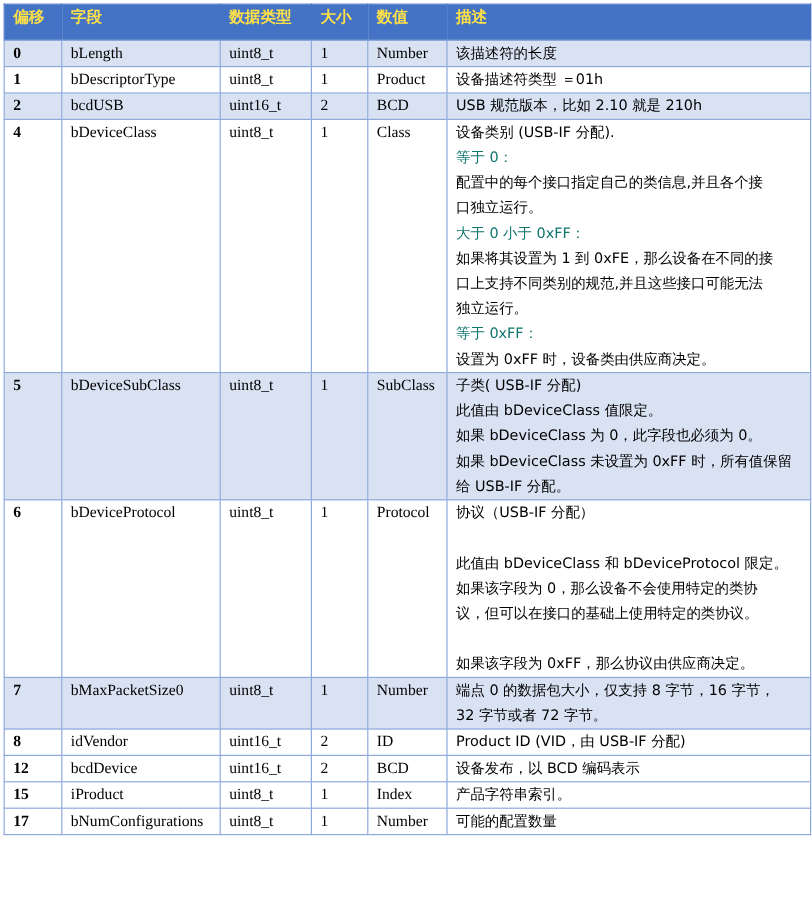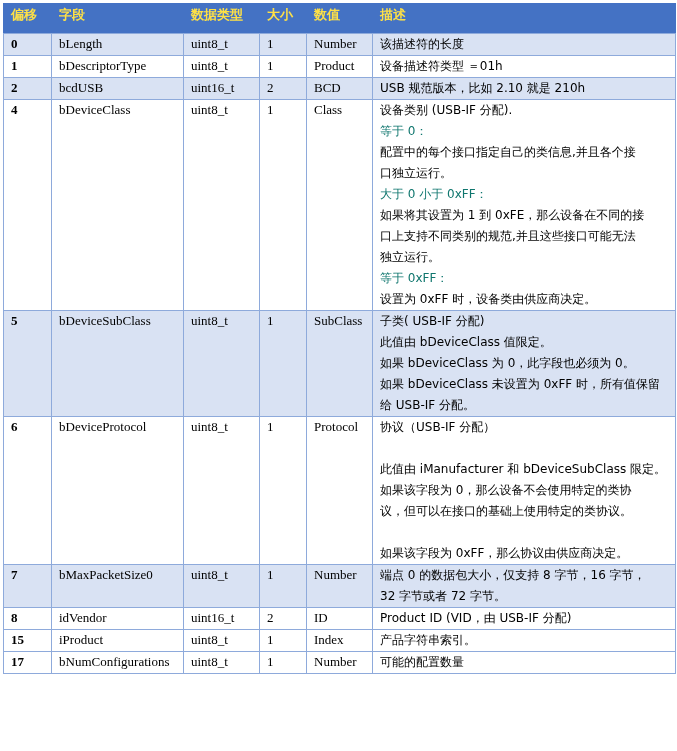--- a/index.html
+++ b/index.html
@@ -131,21 +131,21 @@
       </tr>
       <tr class="even" style="height: 148px;">
         <td class="offset cell">6</td>
         <td class="cell">bDeviceProtocol</td>
         <td class="cell">uint8_t</td>
         <td class="cell">1</td>
         <td class="cell">Protocol</td>
         <td class="desc">
           <span class="line">协议（USB-IF 分配）</span>
           <span class="line blank"></span>
-          <span class="line">此值由 iManufacturer 和 bDeviceSubClass 限定。</span>
+          <span class="line">此值由 bDeviceClass 和 bDeviceProtocol 限定。</span>
           <span class="line">如果该字段为 0，那么设备不会使用特定的类协</span>
           <span class="line">议，但可以在接口的基础上使用特定的类协议。</span>
           <span class="line blank"></span>
           <span class="line">如果该字段为 0xFF，那么协议由供应商决定。</span>
         </td>
       </tr>
       <tr class="odd" style="height: 43px;">
         <td class="offset cell">7</td>
         <td class="cell">bMaxPacketSize0</td>
         <td class="cell">uint8_t</td>
@@ -159,20 +159,30 @@
       <tr class="even" style="height: 21px;">
         <td class="offset cell">8</td>
         <td class="cell">idVendor</td>
         <td class="cell">uint16_t</td>
         <td class="cell">2</td>
         <td class="cell">ID</td>
         <td class="desc">
           <span class="line">Product ID (VID，由 USB-IF 分配)</span>
         </td>
       </tr>
+      <tr class="even" style="height: 21px;">
+        <td class="offset cell">12</td>
+        <td class="cell">bcdDevice</td>
+        <td class="cell">uint16_t</td>
+        <td class="cell">2</td>
+        <td class="cell">BCD</td>
+        <td class="desc">
+          <span class="line">设备发布，以 BCD 编码表示</span>
+        </td>
+      </tr>
       <tr class="even" style="height: 21px; margin-left: 21px;">
         <td class="offset cell">15</td>
         <td class="cell">iProduct</td>
         <td class="cell">uint8_t</td>
         <td class="cell">1</td>
         <td class="cell">Index</td>
         <td class="desc">
           <span class="line">产品字符串索引。</span>
         </td>
       </tr>

